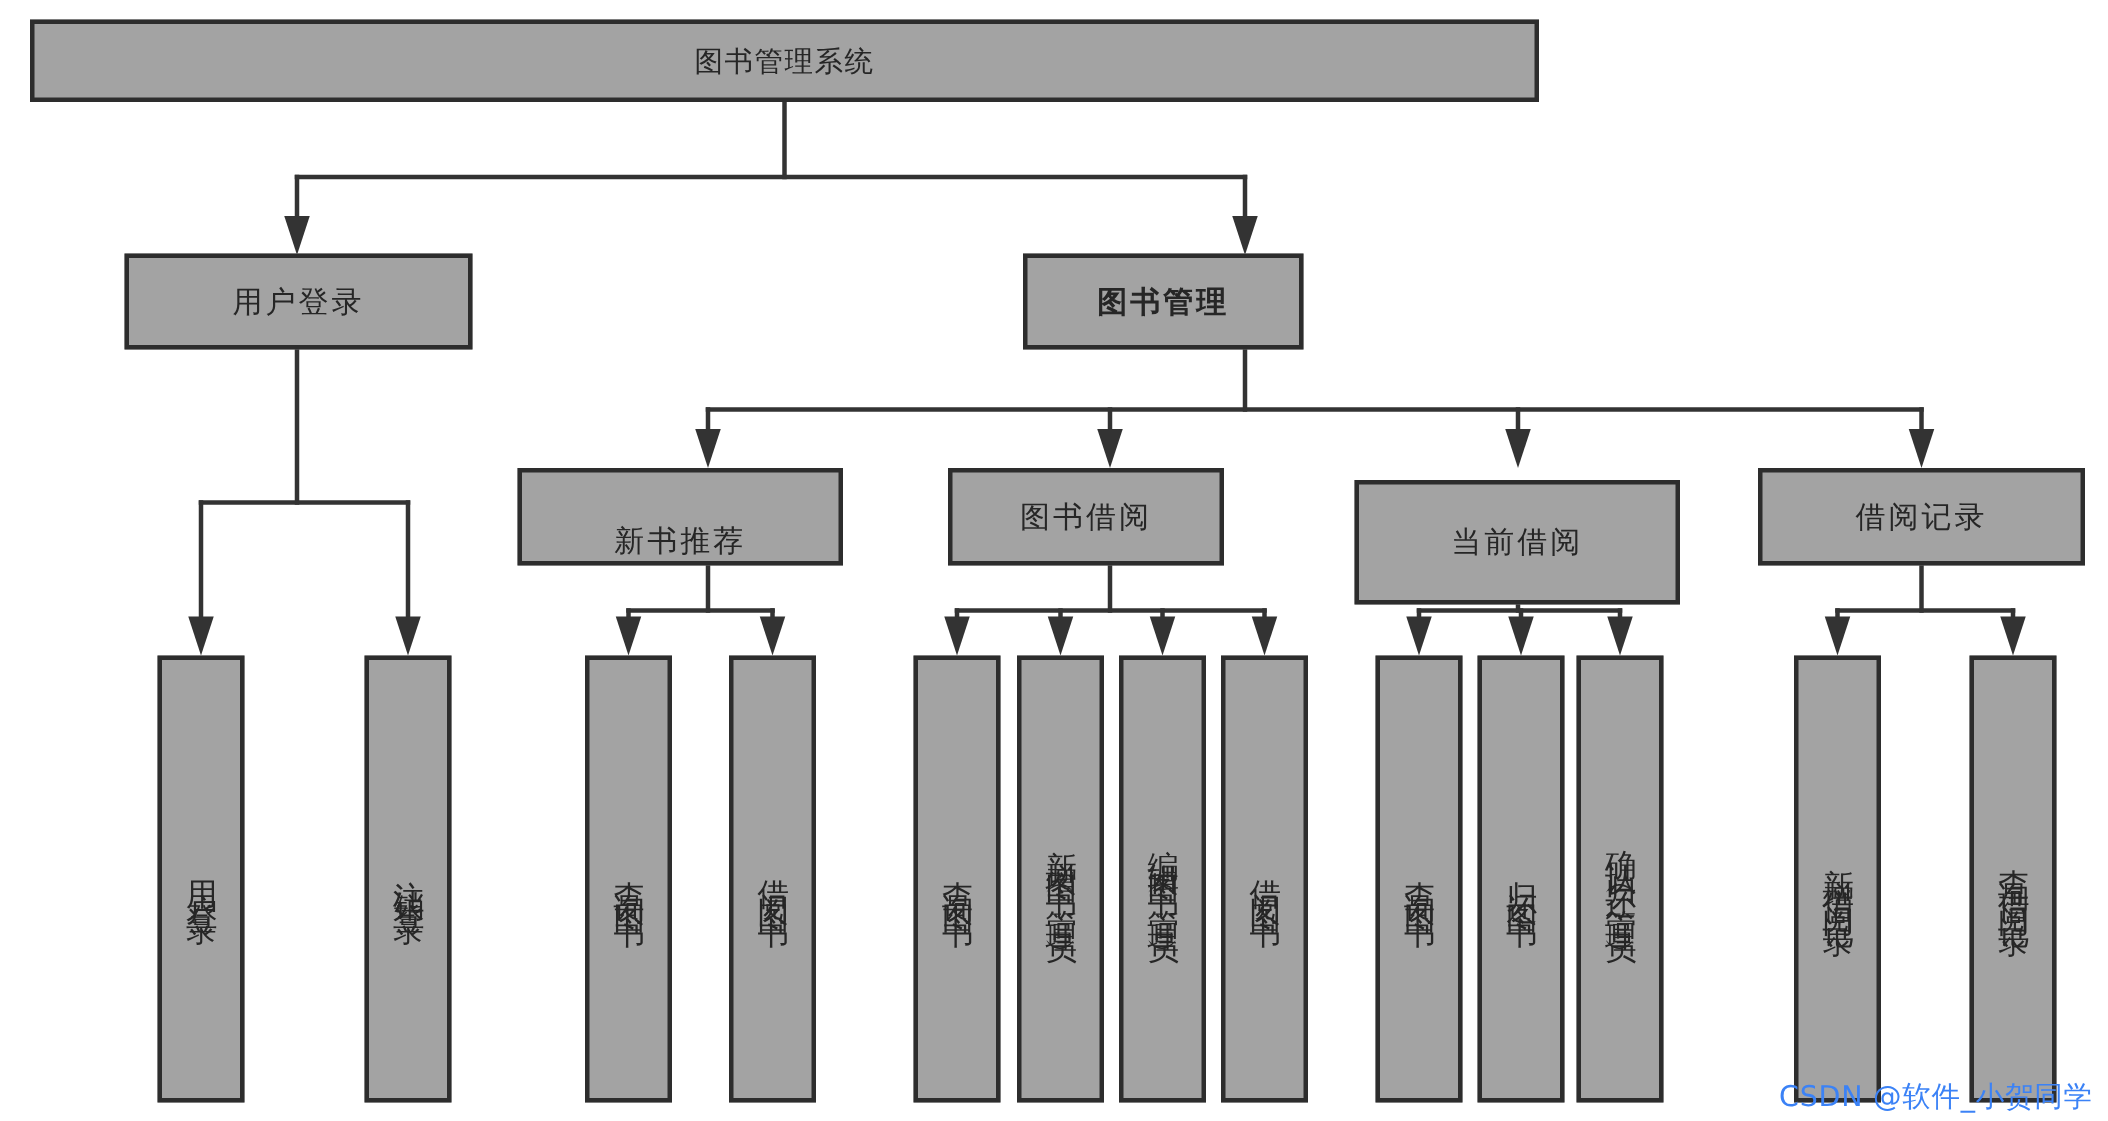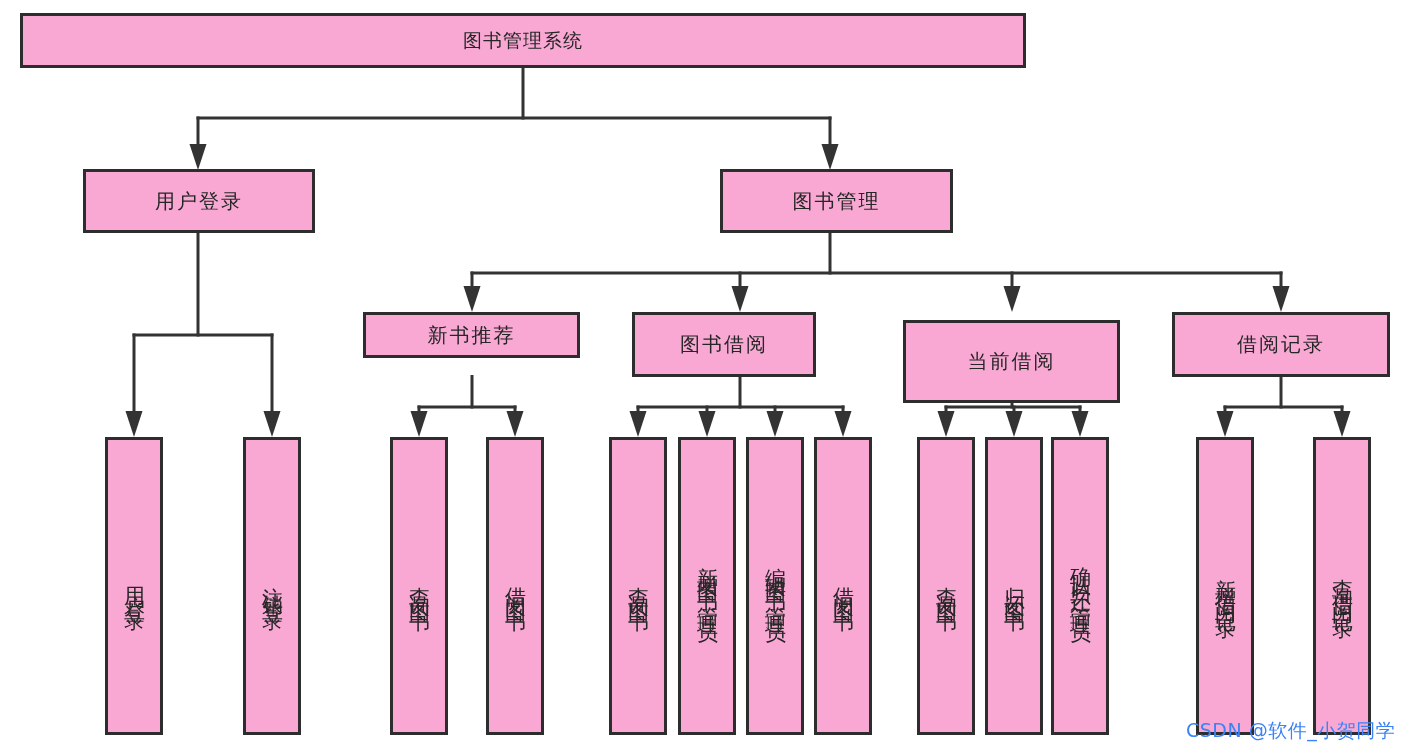--- a/index.html
+++ b/index.html
@@ -3,36 +3,36 @@
 <meta charset="utf-8">
 <style>
   html,body{margin:0;padding:0;background:#ffffff;}
   body{
     width:1405px;height:747px;position:relative;overflow:hidden;
     font-family:"DejaVu Sans","Liberation Sans",sans-serif;
   }
   .stage{position:relative;width:1405px;height:747px;background:#ffffff;}
   svg.connectors{position:absolute;left:0;top:0;width:1405px;height:747px;z-index:1;}
   .box{
-    position:absolute;z-index:2;background:#f9a8d4;
+    position:absolute;z-index:2;background:#a3a3a3;
     border:3px solid #2d2d2d;box-sizing:border-box;
     display:flex;align-items:center;justify-content:center;
     color:#262626;
   }
   .box.h span{font-size:20px;letter-spacing:2px;white-space:nowrap;}
   .box.root span{font-size:19px;letter-spacing:1px;}
   .box.v span{
     writing-mode:vertical-rl;text-orientation:mixed;
     font-size:21px;letter-spacing:8px;line-height:1.1;white-space:nowrap;
   }
   
   .b-root {left:20px;  top:13px;  width:1006px; height:55px;}
   .b-login{left:83px;  top:169px; width:232px;  height:64px;}
-  .b-mgmt {left:720px; top:169px; width:233px;  height:64px;}
-  .b-nb   {left:363px; top:312px; width:217px;  height:46px;}
+  .b-mgmt {left:682px; top:169px; width:187px;  height:64px;font-weight:bold;}
+  .b-nb   {left:345px; top:312px; width:217px;  height:65px;align-items:flex-end;}
   .b-bw   {left:632px; top:312px; width:184px;  height:65px;}
   .b-cur  {left:903px; top:320px; width:217px;  height:83px;}
   .b-rec  {left:1172px;top:312px; width:218px;  height:65px;}
   
   .leaf{top:437px;width:58px;height:298px;}
   .b-a1{left:105px;} .b-a2{left:243px;}
   .b-b1{left:390px;} .b-b2{left:486px;}
   .b-c1{left:609px;} .b-c2{left:678px;} .b-c3{left:746px;} .b-c4{left:814px;}
   .b-d1{left:917px;} .b-d2{left:985px;} .b-d3{left:1051px;}
   .b-e1{left:1196px;} .b-e2{left:1313px;}

